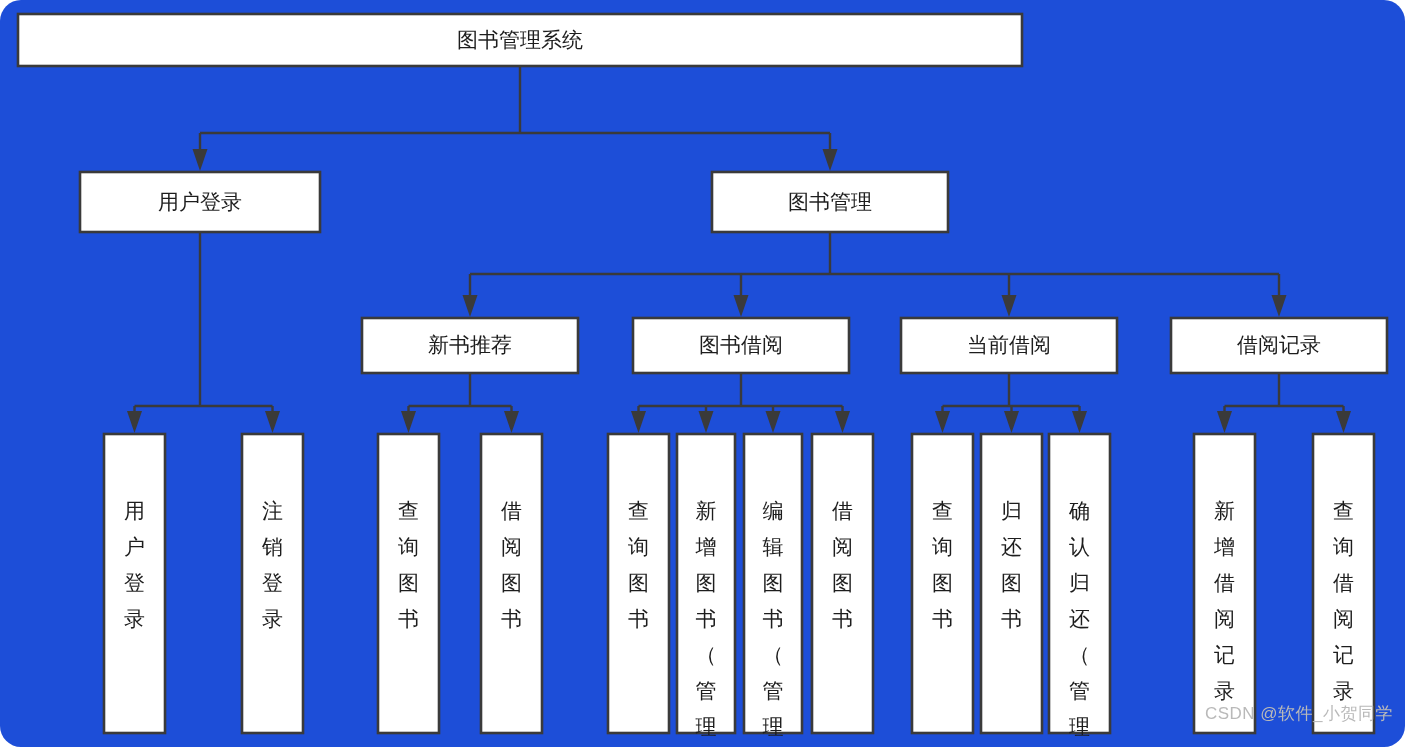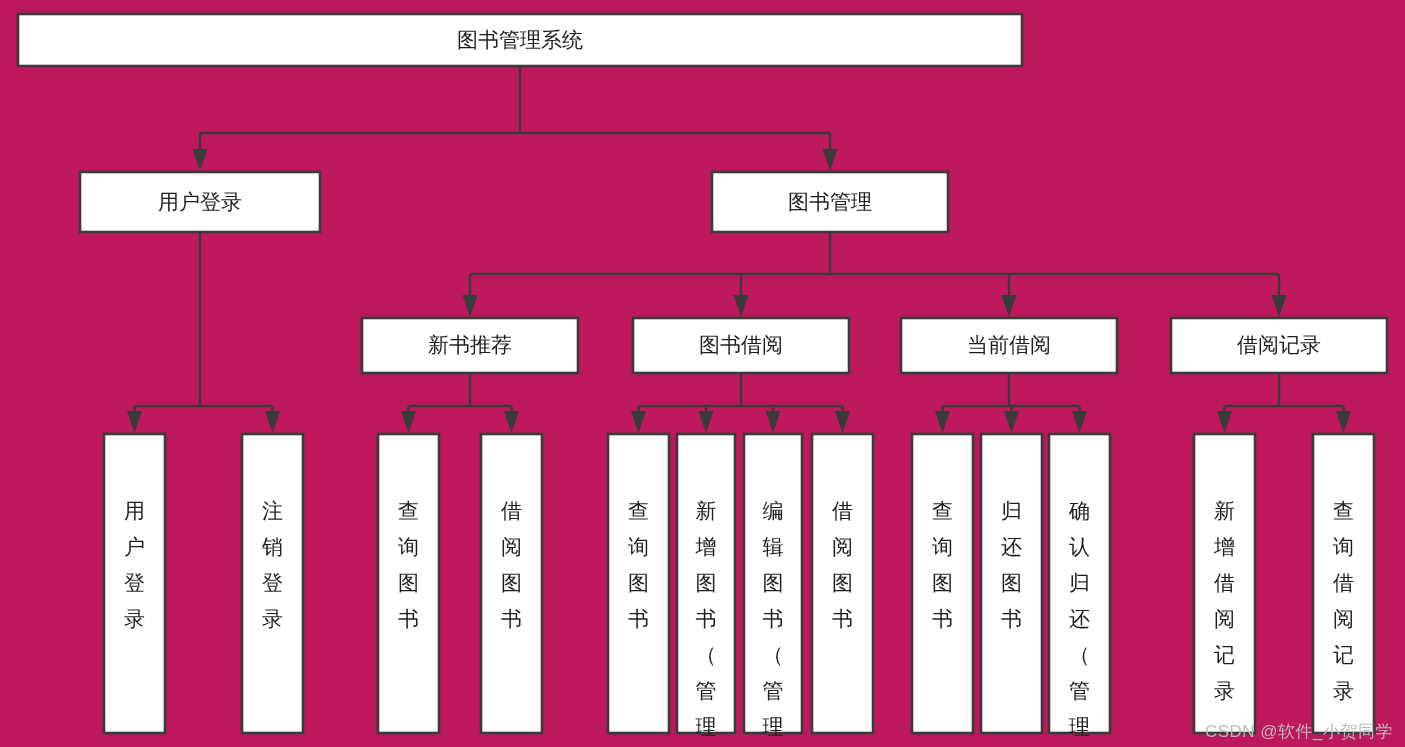--- a/index.html
+++ b/index.html
@@ -11,21 +11,22 @@
   body {
     width: 1405px;
     height: 747px;
     font-family: "Liberation Sans", "DejaVu Sans", sans-serif;
     overflow: hidden;
   }
   #diagram-root {
     position: relative;
     width: 1405px;
     height: 747px;
-    background: #be185d;
+    background: #1d4ed8;
+    border-radius: 21px;
   }
   svg#tree-svg {
     position: absolute;
     left: 0;
     top: 0;
     width: 1405px;
     height: 747px;
     display: block;
   }
   .node-box {
@@ -52,21 +53,21 @@
   }
   .node-label-v {
     font-family: "Liberation Sans", "DejaVu Sans", sans-serif;
     font-size: 21px;
     fill: #1d1d1d;
     text-anchor: middle;
   }
   .watermark {
     position: absolute;
     right: 12px;
-    bottom: 4px;
+    bottom: 22px;
     font-family: "Liberation Sans", "DejaVu Sans", sans-serif;
     font-size: 17px;
     color: #b9b9b9;
     letter-spacing: 0.5px;
     white-space: nowrap;
     user-select: none;
     text-align: center;
   }
 </style>
 </head>

